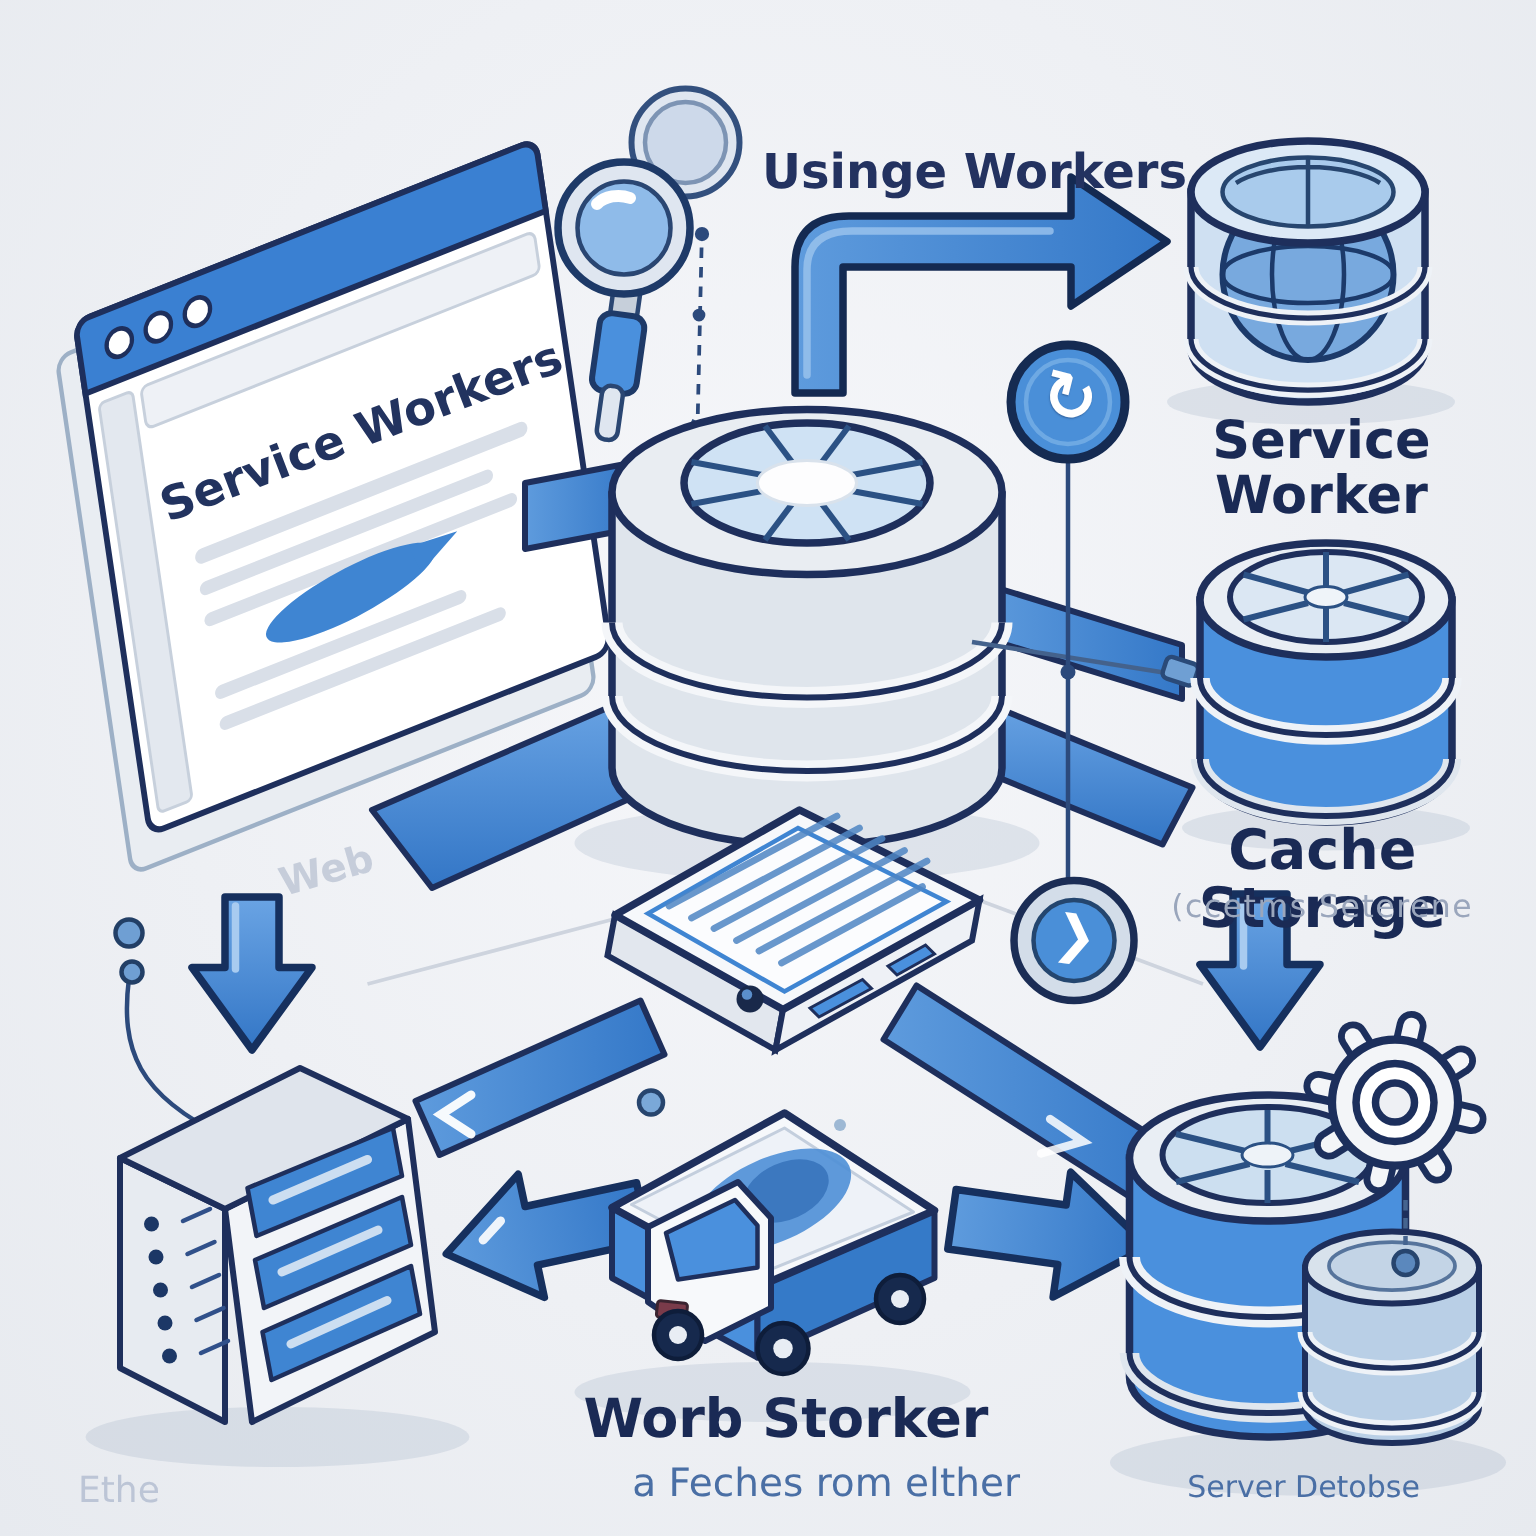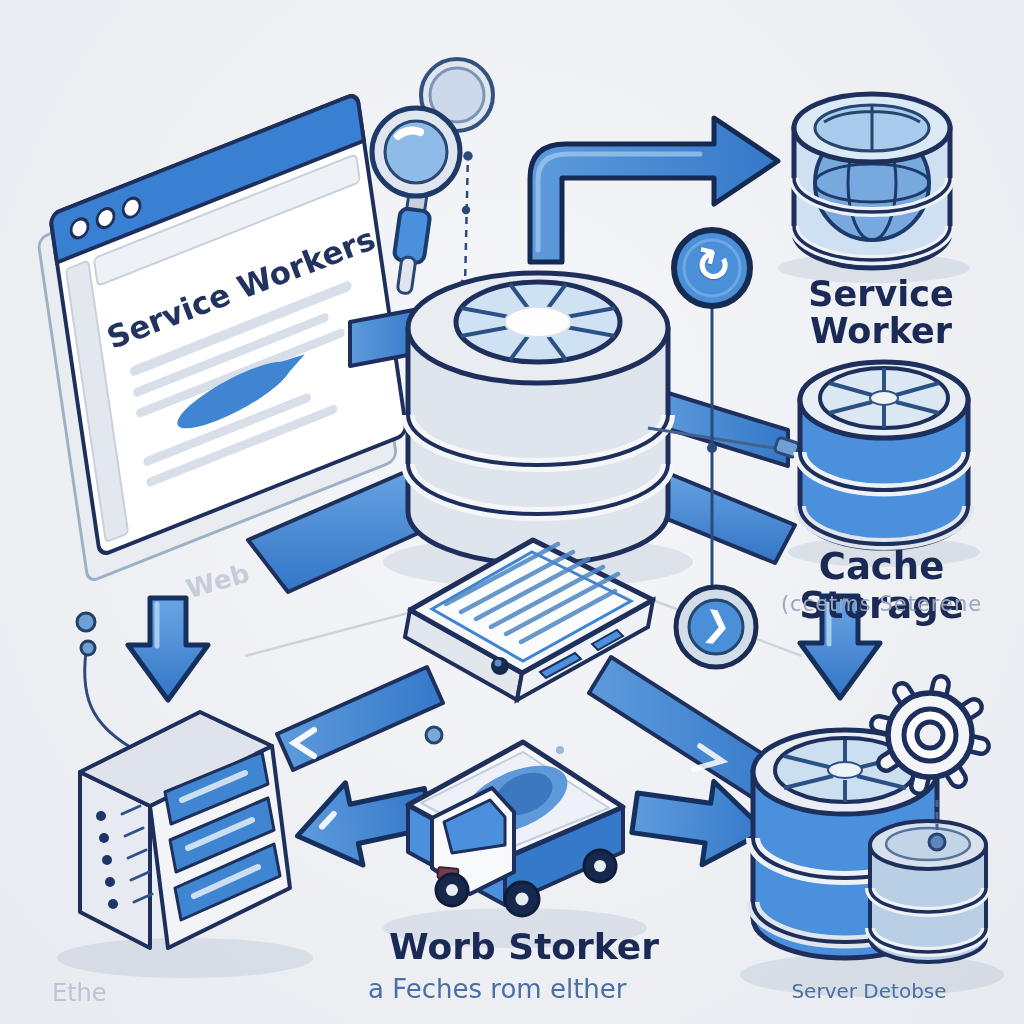--- a/index.html
+++ b/index.html
@@ -13,21 +13,21 @@
   .big{font-weight:bold;color:#1a2a55;}
   .cap1{left:505px;top:54px;width:360px;font-size:36px;font-weight:bold;color:#1e2a58;letter-spacing:.5px;}
   .cap2{left:508px;top:98px;width:360px;font-size:32px;font-weight:bold;color:#233260;}
   .browser-title{left:96px;top:272px;width:290px;text-align:center;font-size:31px;font-weight:bold;color:#22335f;transform:rotate(-21deg);}
   .sw-label{left:735px;top:276px;width:292px;text-align:center;font-size:35px;}
   .cs-label{left:733px;top:548px;width:297px;text-align:center;font-size:37px;}
   .cs-sub{left:733px;top:593px;width:297px;text-align:center;font-size:21px;color:#9aa6bc;letter-spacing:1px;}
   .br-label{left:16px;top:924px;width:364px;text-align:center;font-size:40px;}
   .br-sub{left:52px;top:981px;width:160px;font-size:24px;color:#bcc5d6;}
   .cf-label{left:383px;top:928px;width:282px;text-align:center;font-size:36px;}
-  .cf-sub{left:368px;top:976px;width:312px;text-align:left;font-size:26px;color:#4a6fa5;}
+  .cf-sub{left:368px;top:976px;width:312px;text-align:right;font-size:26px;color:#4a6fa5;}
   .sd-label{left:714px;top:933px;width:306px;text-align:center;font-size:37px;}
   .sd-sub{left:734px;top:981px;width:270px;text-align:center;font-size:20px;color:#4a6fa5;}
   .watermark{left:186px;top:568px;font-size:26px;color:rgba(140,155,182,.42);transform:rotate(-16deg);font-weight:bold;}
   .badge-glyph{position:absolute;color:#fff;font-weight:bold;text-align:center;}
   .refresh-glyph{left:688px;top:240px;width:50px;font-size:44px;transform:rotate(14deg);text-shadow:0 1px 1px rgba(20,40,80,.35);}
   .forward-glyph{left:695px;top:604px;width:44px;font-size:34px;transform:rotate(8deg);}
 </style>
 </head>
 <body>
 
@@ -339,20 +339,21 @@
           <line x1="955" y1="719" x2="974" y2="707"></line>
     </g>
     <circle cx="930" cy="735" r="42" fill="#f3f5f8" stroke="#1c2f5c" stroke-width="5.5"></circle>
     <circle cx="930" cy="735" r="26" fill="#ffffff" stroke="#1c2f5c" stroke-width="5"></circle>
     <circle cx="930" cy="735" r="13" fill="#eef0f4" stroke="#1c2f5c" stroke-width="5"></circle>
     <line x1="937" y1="800" x2="937" y2="830" stroke="#45648f" stroke-width="3" stroke-dasharray="7 5"></line>
     <circle cx="937" cy="842" r="8" fill="#5b88bd" stroke="#27456e" stroke-width="3"></circle>
   </g>
 </svg>
 
+  <div class="lbl cap2">Usinge Workers</div>
   <div class="lbl browser-title">Service Workers</div>
   <div class="lbl big sw-label">Service Worker</div>
   <div class="lbl big cs-label">Cache Storage</div>
   <div class="lbl cs-sub">(ccetms Seterene</div>
   <div class="lbl watermark">Web</div>
   <div class="lbl br-sub">Ethe</div>
   <div class="lbl big cf-label">Worb Storker</div>
   <div class="lbl cf-sub">a Feches rom elther</div>
   <div class="lbl sd-sub">Server Detobse</div>
 

